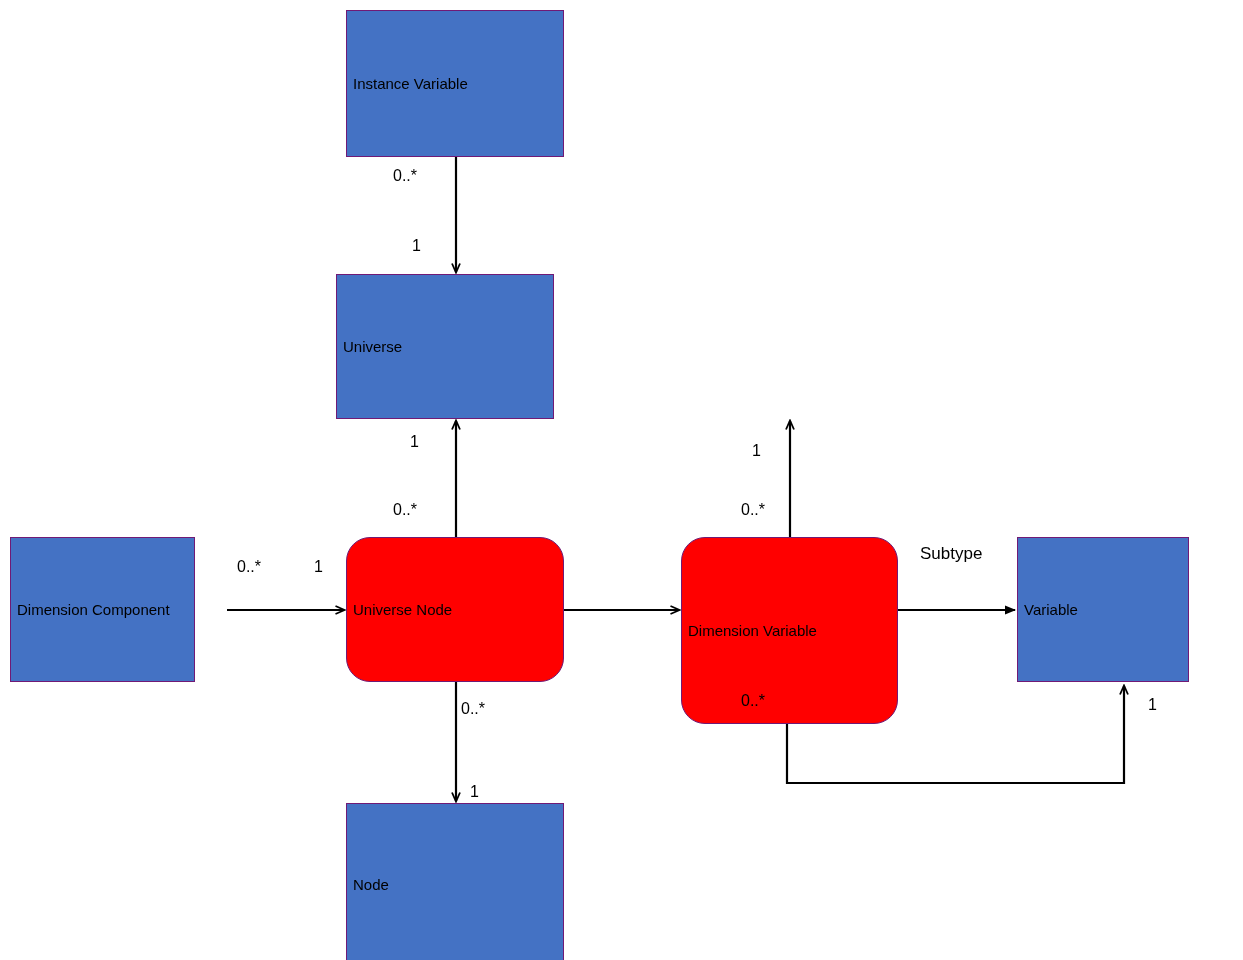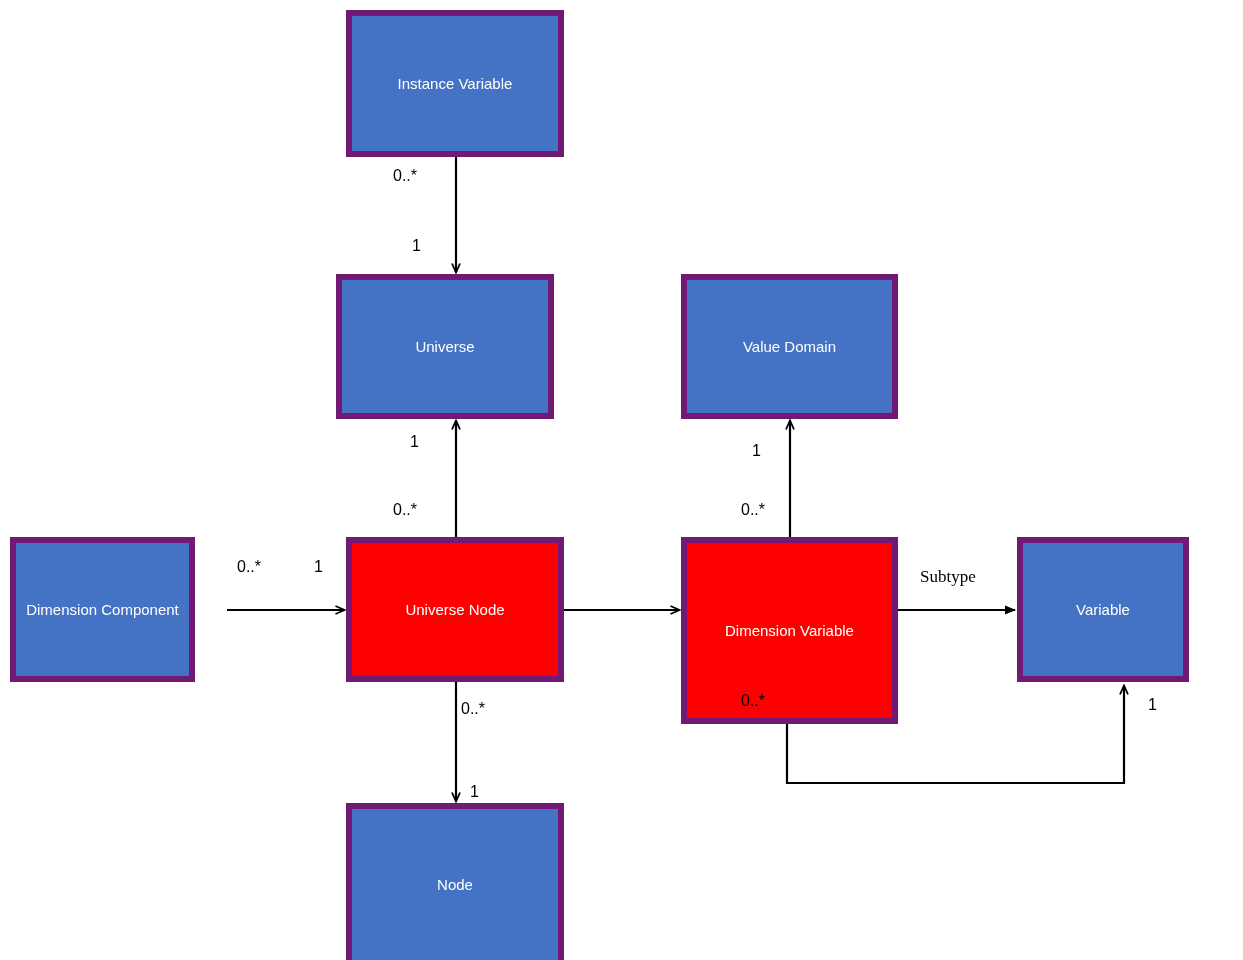--- a/index.html
+++ b/index.html
@@ -11,32 +11,32 @@
     position: relative;
     width: 1243px;
     height: 960px;
     background: #ffffff;
     font-family: "Liberation Sans", sans-serif;
     overflow: hidden;
   }
   .node {
     position: absolute;
     box-sizing: border-box;
-    border: 6px solid #701a75;
+    border: 1px solid #701a75;
     display: flex;
     align-items: center;
-    justify-content: center;
+    justify-content: flex-start;
     text-align: center;
-    color: #ffffff;
+    color: #000000;
     font-size: 15px;
     line-height: 1.2;
     user-select: none;
   }
   .node.blue  { background: #4472C4; }
-  .node.red   { background: #FF0000; }
+  .node.red   { background: #FF0000; border-radius: 24px; }
   .node-label {
     display: block;
     padding: 0 6px;
   }
   svg.edges {
     position: absolute;
     left: 0;
     top: 0;
     width: 1243px;
     height: 960px;
@@ -95,23 +95,20 @@
   </svg>
 
   <div class="node blue" style="left:346px; top:10px; width:218px; height:147px;">
     <span class="node-label">Instance Variable</span>
   </div>
 
   <div class="node blue" style="left:336px; top:274px; width:218px; height:145px;">
     <span class="node-label">Universe</span>
   </div>
 
-  <div class="node blue" style="left:681px; top:274px; width:217px; height:145px;">
-    <span class="node-label">Value Domain</span>
-  </div>
 
   <div class="node blue" style="left:10px; top:537px; width:185px; height:145px;">
     <span class="node-label">Dimension Component</span>
   </div>
 
   <div class="node red" style="left:346px; top:537px; width:218px; height:145px;">
     <span class="node-label">Universe Node</span>
   </div>
 
   <div class="node red" style="left:681px; top:537px; width:217px; height:187px;">
@@ -132,15 +129,15 @@
   <span class="mult" style="left:393px; top:501px;">0..*</span>
   <span class="mult" style="left:752px; top:442px;">1</span>
   <span class="mult" style="left:741px; top:501px;">0..*</span>
   <span class="mult" style="left:237px; top:558px;">0..*</span>
   <span class="mult" style="left:314px; top:558px;">1</span>
   <span class="mult" style="left:461px; top:700px;">0..*</span>
   <span class="mult" style="left:470px; top:783px;">1</span>
   <span class="mult" style="left:741px; top:692px;">0..*</span>
   <span class="mult" style="left:1148px; top:696px;">1</span>
 
-  <span class="edge-label" style="left:920px; top:567px;font-family:Liberation Serif, serif;">Subtype</span>
+  <span class="edge-label" style="left:920px; top:544px;">Subtype</span>
 
 </div>
 
 </body></html>

